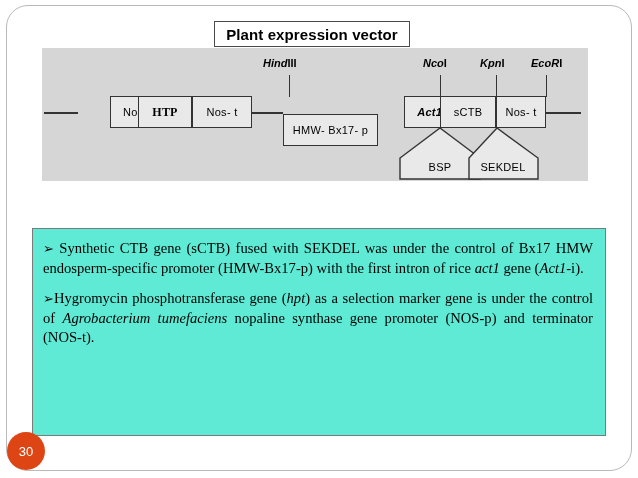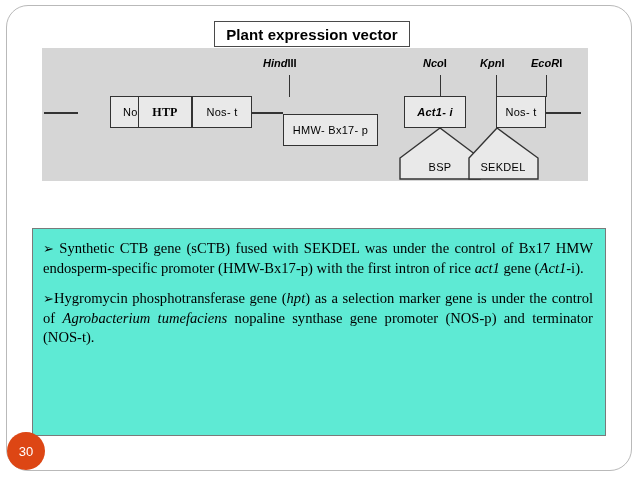--- a/index.html
+++ b/index.html
@@ -203,20 +203,21 @@
     <div class="backbone-line" style="left:209px; top:64px; width:32px;"></div>
 
     <div class="backbone-line" style="left:503px; top:64px; width:36px;"></div>
 
     <div class="gene-box" style="left:36px; top:48px; width:60px; height:32px;margin-left:32px;">Nos- p</div>
     <div class="gene-box bold" style="left:96px; top:48px; width:54px; height:32px;">HTP</div>
     <div class="gene-box" style="left:150px; top:48px; width:60px; height:32px;">Nos- t</div>
 
     <div class="gene-box" style="left:241px; top:48px; width:95px; height:32px;margin-top:18px;">HMW- Bx17- p</div>
     <div class="gene-box italic" style="left:336px; top:48px; width:62px; height:32px;margin-left:26px;">Act1- i</div>
+    <div class="gene-box" style="left:398px; top:48px; width:56px; height:32px;">sCTB</div>
     <div class="gene-box" style="left:454px; top:48px; width:50px; height:32px;">Nos- t</div>
 
     <div class="site-tick" style="left:247px; top:27px; height:22px;"></div>
     <div class="site-tick" style="left:398px; top:27px; height:22px;"></div>
     <div class="site-tick" style="left:454px; top:27px; height:22px;"></div>
     <div class="site-tick" style="left:504px; top:27px; height:22px;"></div>
 
     <div class="site-label" style="left:221px; top:9px;">
       <i>Hind</i><span>III</span>
     </div>

